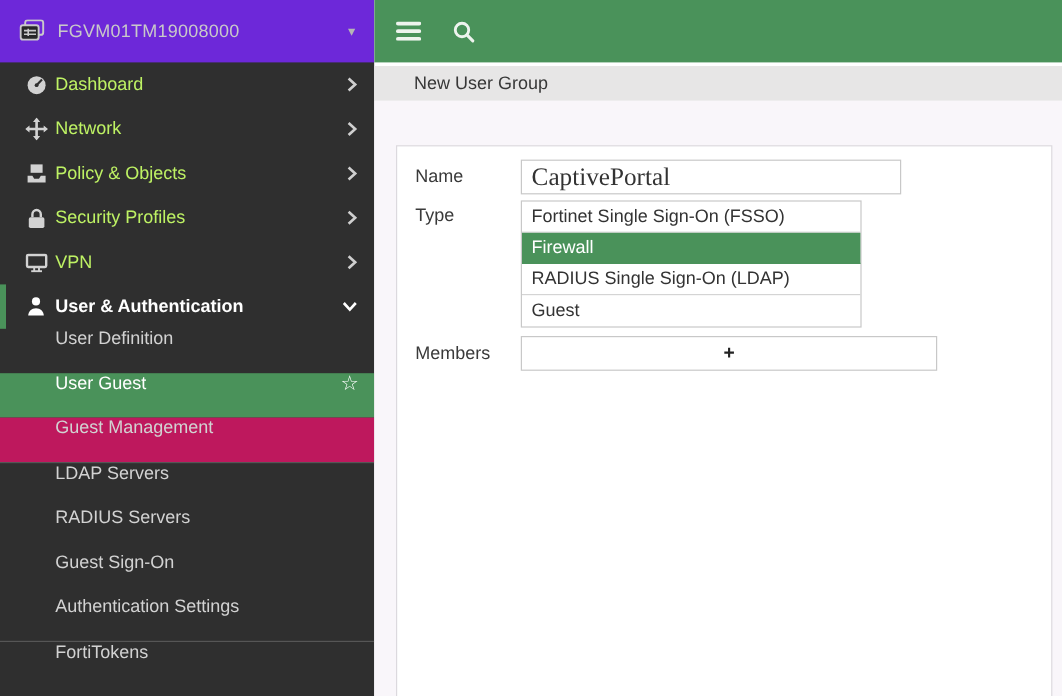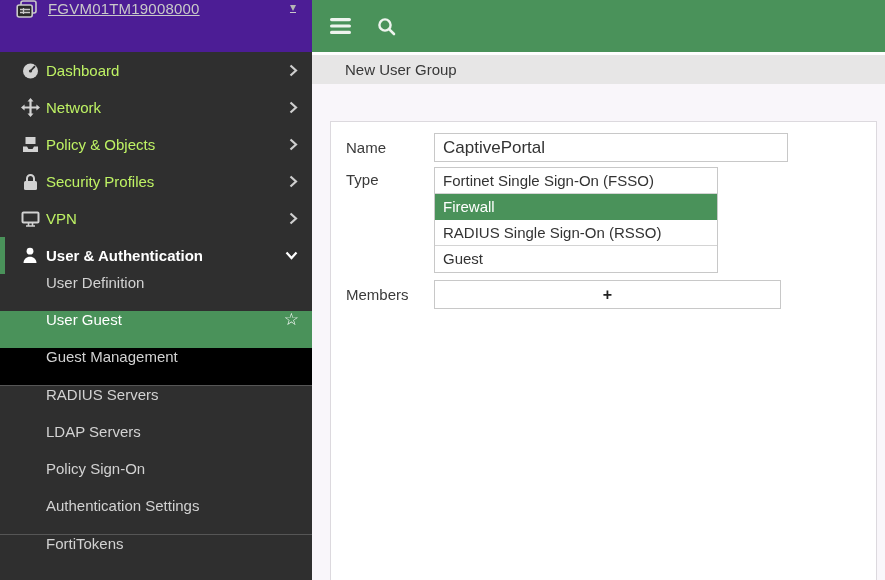--- a/index.html
+++ b/index.html
@@ -3,35 +3,35 @@
 <meta charset="utf-8">
 <style>
   * { margin:0; padding:0; box-sizing:border-box; }
   html,body { width:885px; height:580px; overflow:hidden; }
   body { font-family:"Liberation Sans", sans-serif; font-size:15px; }
 
   .app { display:flex; width:885px; height:580px; }
 
   
   .sidebar { width:312px; height:100%; background:#2f2f2f; flex-shrink:0; display:flex; flex-direction:column; }
-  .device-row { height:52px; background:#4c1d95; display:flex; align-items:flex-start; color:#c9c9c9; cursor:pointer;text-decoration:underline; }
+  .device-row { height:52px; background:#6d28d9; display:flex; align-items:center; color:#c9c9c9; cursor:pointer; }
   .device-row .dev-icon { margin:0 10px 0 16px; display:flex; }
   .device-row .dev-name { font-size:15px; letter-spacing:.2px; }
   .device-row .caret { margin-left:auto; margin-right:16px; color:#b5b5b5; font-size:12px; }
 
   .nav-item { height:37px; display:flex; align-items:center; color:#bef264; cursor:pointer; }
   .nav-item .icon-box { width:26px; margin-left:17px; display:flex; justify-content:center; }
   .nav-item .lbl { margin-left:3px; }
   .nav-item .chev { margin-left:auto; margin-right:14px; display:flex; }
   .nav-item.section-active { color:#ffffff; font-weight:bold; border-left:5px solid #4a925a; }
   .nav-item.section-active .icon-box { margin-left:12px; }
 
   .sub-item { height:37px; display:flex; color:#d2d2d2; padding-left:46px; cursor:pointer; }
   .sub-item.active { background:#4a925a; color:#ffffff; }
-  .sub-item.hovered { background:#000000; }
+  .sub-item.hovered { background:#be185d; }
   .sub-item .star { margin-left:auto; margin-right:13px; font-size:17px; color:#ffffff; line-height:1; }
   .divider { height:1px; background:#565656; }
 
   
   .main { flex:1; background:#ffffff; display:flex; flex-direction:column; min-width:0; }
   .topbar { height:52px; background:#4a925a; display:flex; align-items:center; flex-shrink:0; }
   .topbar .tb-btn { display:flex; align-items:center; justify-content:center; cursor:pointer; }
   .topbar .tb-hamburger { margin-left:18px; }
   .topbar .tb-search { margin-left:26px; }
 
@@ -39,22 +39,22 @@
   .breadcrumb-bar .bc-text { margin-left:33px; color:#383838; font-size:15px; }
 
   .content { flex:1; background:#f9f6fa; padding:37px 8px 0 18px; overflow:hidden; }
   .panel { background:#ffffff; border:1px solid #dcd9de; height:490px; padding:11px 0 0 15px; }
 
   
   .form-row { display:flex; }
   .form-label { width:88px; color:#3a3a3a; font-size:15px; }
   .row-name { align-items:center; margin-bottom:5px; }
   .row-name .form-label { line-height:29px; }
-  .text-input { width:354px; height:29px; border:1px solid #c8c8c8; background:#fff; color:#333;
-                font-family:Liberation Sans, sans-serif; font-size:17px; padding:0 8px; outline:none; }
+  .text-input { width:317px; height:29px; border:1px solid #c8c8c8; background:#fff; color:#333;
+                font-family:Liberation Serif, serif; font-size:21px; padding:0 8px; outline:none; }
   .row-type { align-items:flex-start; }
   .row-type .form-label { line-height:26px; }
   .type-list { width:284px; border:1px solid #c8c8c8; background:#fff; }
   .type-option { height:26px; line-height:25px; padding-left:8px; color:#333; border-bottom:1px solid #d4d4d4; cursor:pointer; white-space:nowrap; }
   .type-option:last-child { border-bottom:none; }
   .type-option.selected { background:#4a925a; color:#fff; border-bottom-color:#4a925a; }
   .row-members { margin-top:7px; align-items:center; }
   .row-members .form-label { line-height:29px; }
   .members-box { width:347px; height:29px; border:1px solid #c8c8c8; background:#fff; display:flex;
                  align-items:center; justify-content:center; color:#222; font-weight:bold; font-size:16px; cursor:pointer; }
@@ -180,29 +180,29 @@
       <span class="star">☆</span>
     </div>
 
     <div class="sub-item hovered">
       <span>Guest Management</span>
     </div>
 
     <div class="divider"></div>
 
     <div class="sub-item">
+      <span>LDAP Servers</span>
+    </div>
+
+    <div class="sub-item">
       <span>RADIUS Servers</span>
     </div>
 
     <div class="sub-item">
-      <span>LDAP Servers</span>
-    </div>
-
-    <div class="sub-item">
-      <span>Policy Sign-On</span>
+      <span>Guest Sign-On</span>
     </div>
 
     <div class="sub-item">
       <span>Authentication Settings</span>
     </div>
 
     <div class="divider"></div>
 
     <div class="sub-item">
       <span>FortiTokens</span>
@@ -238,21 +238,21 @@
         <div class="form-row row-name">
           <span class="form-label">Name</span>
           <input class="text-input" type="text" value="CaptivePortal" style="">
         </div>
 
         <div class="form-row row-type">
           <span class="form-label">Type</span>
           <div class="type-list">
             <div class="type-option">Fortinet Single Sign-On (FSSO)</div>
             <div class="type-option selected">Firewall</div>
-            <div class="type-option">RADIUS Single Sign-On (RSSO)</div>
+            <div class="type-option">RADIUS Single Sign-On (LDAP)</div>
             <div class="type-option">Guest</div>
           </div>
         </div>
 
         <div class="form-row row-members">
           <span class="form-label">Members</span>
           <div class="members-box">
             <span>+</span>
           </div>
         </div>

